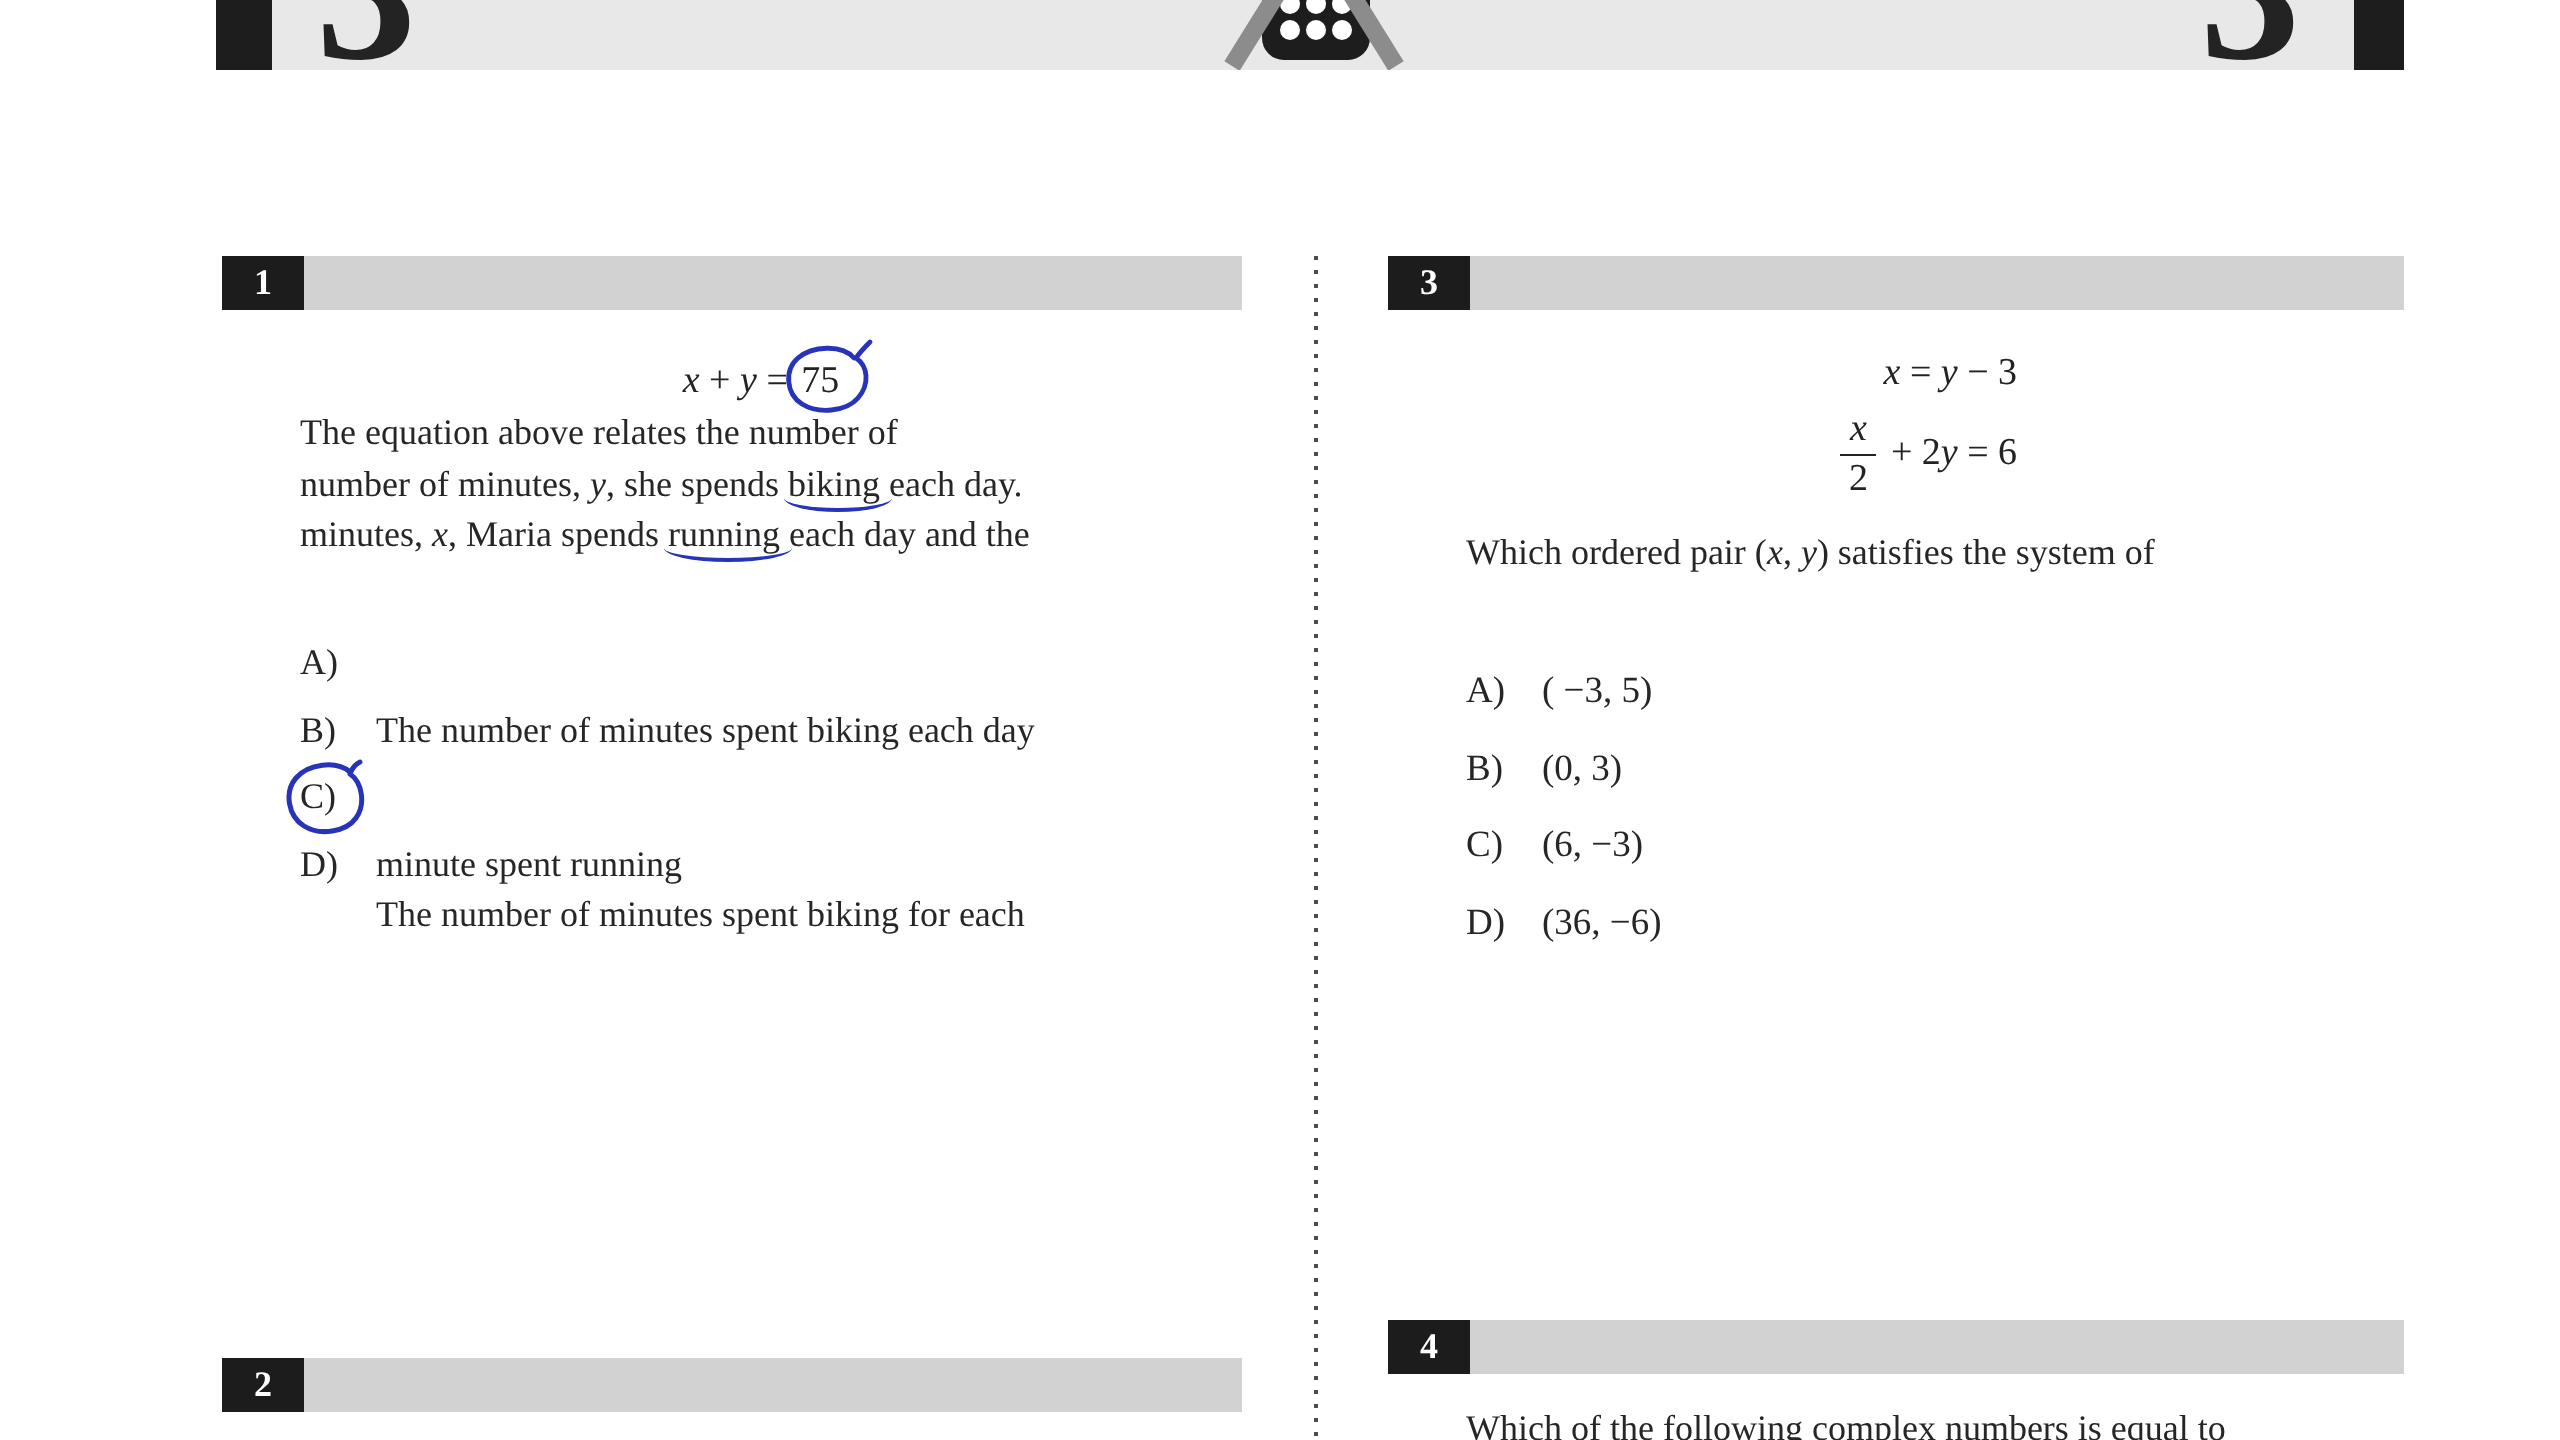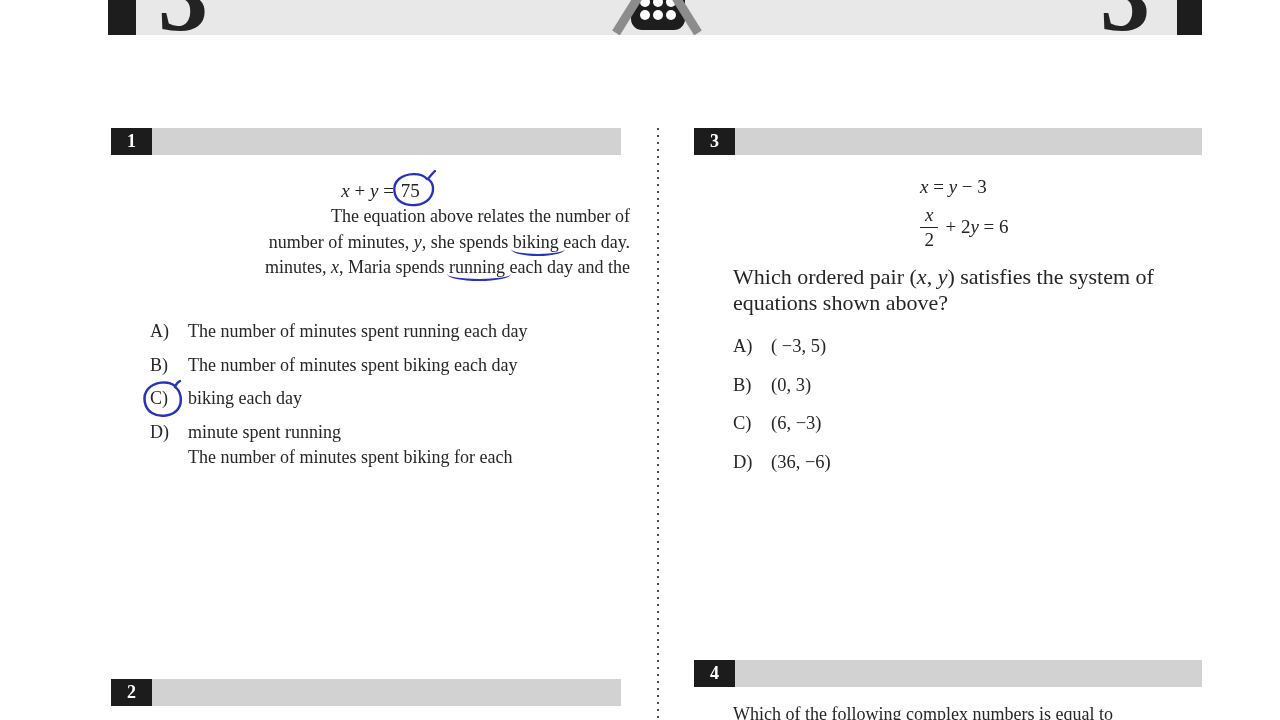--- a/index.html
+++ b/index.html
@@ -24,37 +24,37 @@
   .q-header{position:absolute;height:27px;background:#d2d2d2;}
   .q-num{position:absolute;left:0;top:0;width:41px;height:27px;background:#1c1c1c;color:#fff;
          text-align:center;line-height:27px;font-size:18px;font-weight:bold;}
 
   
   .divider{position:absolute;left:657px;top:128px;width:2px;height:592px;
     background-image:repeating-linear-gradient(to bottom,#4c4c55 0 2.2px,transparent 2.2px 7px);}
 
   
   .v{font-style:italic;}
-  .eq-line{font-size:19px;color:#232323;}
+  .eq-line{font-size:19px;color:#232323;text-align:right;}
   .q1-eq{position:absolute;left:150px;top:165px;width:463px;text-align:center;}
-  .q1-para{position:absolute;left:150px;top:204px;width:480px;font-size:18px;line-height:25.5px;text-align:right;}
+  .q1-para{position:absolute;left:150px;top:204px;width:480px;font-size:18px;line-height:25.5px;}
   .q1-choices{position:absolute;left:150px;top:319px;font-size:18px;}
   .choice{display:flex;margin-bottom:8px;line-height:25.5px;}
   .choice .letter{width:38px;flex:0 0 38px;position:relative;}
   .q2-header{left:111px;top:679px;width:510px;}
   .q1-header{left:111px;top:128px;width:510px;}
   .q3-header{left:694px;top:128px;width:508px;}
   .q4-header{left:694px;top:660px;width:508px;}
   .q3-eqs{position:absolute;left:920px;top:176px;}
   .q3-eq1{margin-bottom:7px;}
   .q3-eq2{display:flex;align-items:center;}
   .frac{display:inline-flex;flex-direction:column;align-items:center;margin-right:7px;line-height:1.05;}
   .frac .num{padding:0 5px 2px;border-bottom:1.6px solid #232323;}
   .frac .den{padding-top:2px;}
-  .q3-prompt{position:absolute;left:733px;top:264px;width:472px;font-size:22px;line-height:25.5px;font-family:Liberation Serif, serif;}
+  .q3-prompt{position:absolute;left:733px;top:264px;width:472px;font-size:18px;line-height:25.5px;font-family:Liberation Serif, serif;}
   .q3-choices{position:absolute;left:733px;top:334px;font-size:18.5px;}
   .choice3{display:flex;margin-bottom:13px;line-height:25.5px;}
   .choice3 .letter{width:38px;flex:0 0 38px;}
   .q4-prompt{position:absolute;left:733px;top:702px;width:470px;font-size:18px;line-height:25.5px;}
 
   
   .ink-u{position:relative;}
   .ink-u::after{content:"";position:absolute;left:-2px;right:-6px;bottom:-4px;height:7px;
     border-bottom:2.3px solid #2733b8;border-radius:0 0 50% 50% / 0 0 7px 7px;}
   .circled{position:relative;display:inline-block;padding:0 2px;margin-top:15px;}
@@ -100,32 +100,30 @@
 
   <div class="q1-para">
     <div><span>The equation above relates the number of</span></div>
     <div><span>number of minutes, </span><span class="v">y</span><span>, she spends </span><span class="ink-u">biking</span><span> each day.</span></div>
     <div><span>minutes, </span><span class="v">x</span><span>, Maria spends </span><span class="ink-u">running</span><span> each day and the</span></div>
   </div>
 
   <div class="q1-choices">
     <div class="choice">
       <span class="letter">A)</span>
-      <span class="text">The number of minutes spent running each day</span>
     </div>
     <div class="choice">
       <span class="letter">B)</span>
       <span class="text">The number of minutes spent biking each day</span>
     </div>
     <div class="choice">
       <span class="letter"><svg width="44" height="38" viewBox="0 0 44 38">
             <path d="M33,6 C26,0 12,2 6,9 C0,16 2,28 10,33 C18,38 31,36 36,29 C41,22 39,11 33,7 M33,7 C34,4 36,2 38,1" fill="none" stroke="#2733b8" stroke-width="2.5" stroke-linecap="round"></path>
           </svg><span>C)</span></span>
       <span class="text">
-        <div>biking each day</div>
       </span>
     </div>
     <div class="choice">
       <span class="letter">D)</span>
       <span class="text">
         <div>minute spent running</div>
         <div>The number of minutes spent biking for each</div>
       </span>
     </div>
   </div>
@@ -144,21 +142,20 @@
       <span class="frac">
           <span class="num v">x</span>
           <span class="den">2</span>
         </span>
       <span><span>+ 2</span><span class="v">y</span><span> = 6</span></span>
     </div>
   </div>
 
   <div class="q3-prompt">
     <div><span>Which ordered pair (</span><span class="v">x</span><span>, </span><span class="v">y</span><span>) satisfies the system of</span></div>
-    <div><span>equations shown above?</span></div>
   </div>
 
   <div class="q3-choices">
     <div class="choice3">
       <span class="letter">A)</span>
       <span>( −3, 5)</span>
     </div>
     <div class="choice3">
       <span class="letter">B)</span>
       <span>(0, 3)</span>

